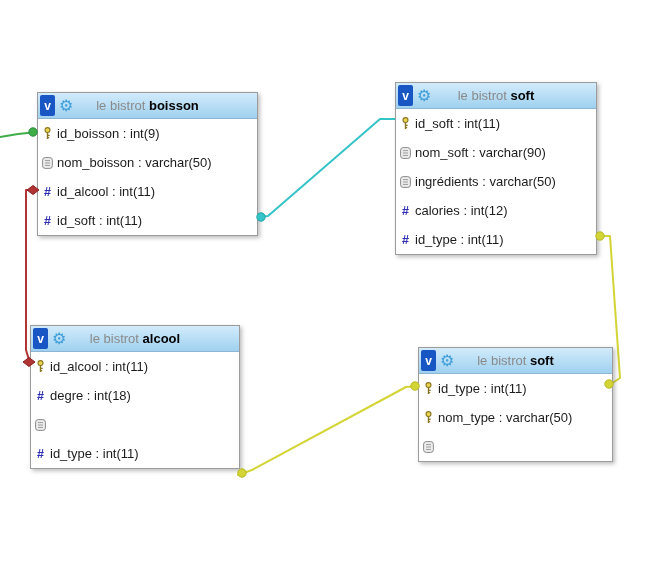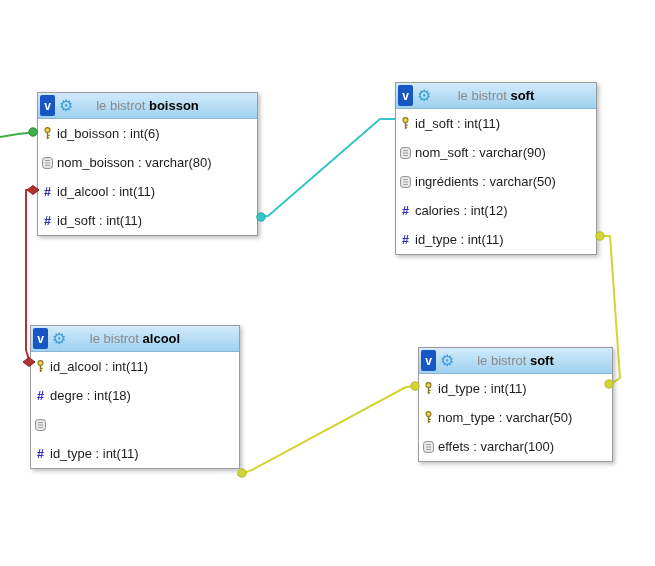--- a/index.html
+++ b/index.html
@@ -71,30 +71,30 @@
         <span class="gear">⚙</span>
         <span class="ttl"><span class="pfx">le bistrot </span><b>boisson</b></span>
       </div>
       <div class="row">
         <span class="fi key">
           <svg width="11" height="13" viewBox="0 0 11 13">
             <circle cx="5.5" cy="3.1" r="2.5" fill="#ead64e" stroke="#8a7622" stroke-width="1.1"></circle>
             <path d="M5.5 5.4 V12 M5.5 8.4 h2.2 M5.5 10.6 h1.7" stroke="#8a7622" stroke-width="1.4" fill="none"></path>
           </svg>
         </span>
-        <span class="fieldtext">id_boisson : int(6)</span>
-      </div>
-      <div class="row">
-        <span class="fi text">
-          <svg width="11" height="12" viewBox="0 0 11 12">
-            <rect x="0.6" y="0.6" width="9.8" height="10.8" rx="2.6" fill="#ececec" stroke="#8a8a8a" stroke-width="1"></rect>
-            <path d="M3 3.6 h5 M3 6 h5 M3 8.4 h5" stroke="#9c9c9c" stroke-width="1"></path>
-          </svg>
-        </span>
-        <span class="fieldtext">nom_boisson : varchar(80)</span>
+        <span class="fieldtext">id_boisson : int(9)</span>
+      </div>
+      <div class="row">
+        <span class="fi text">
+          <svg width="11" height="12" viewBox="0 0 11 12">
+            <rect x="0.6" y="0.6" width="9.8" height="10.8" rx="2.6" fill="#ececec" stroke="#8a8a8a" stroke-width="1"></rect>
+            <path d="M3 3.6 h5 M3 6 h5 M3 8.4 h5" stroke="#9c9c9c" stroke-width="1"></path>
+          </svg>
+        </span>
+        <span class="fieldtext">nom_boisson : varchar(50)</span>
       </div>
       <div class="row">
         <span class="fi number">#</span>
         <span class="fieldtext">id_alcool : int(11)</span>
       </div>
       <div class="row">
         <span class="fi number">#</span>
         <span class="fieldtext">id_soft : int(11)</span>
       </div>
     </section>
@@ -196,21 +196,20 @@
         </span>
         <span class="fieldtext">nom_type : varchar(50)</span>
       </div>
       <div class="row">
         <span class="fi text">
           <svg width="11" height="12" viewBox="0 0 11 12">
             <rect x="0.6" y="0.6" width="9.8" height="10.8" rx="2.6" fill="#ececec" stroke="#8a8a8a" stroke-width="1"></rect>
             <path d="M3 3.6 h5 M3 6 h5 M3 8.4 h5" stroke="#9c9c9c" stroke-width="1"></path>
           </svg>
         </span>
-        <span class="fieldtext">effets : varchar(100)</span>
       </div>
     </section>
 
   <svg id="ends" class="layer" width="655" height="566" viewBox="0 0 655 566">
       <circle cx="33" cy="132" r="4.2" fill="#3fae49" stroke="#2e8b3a" stroke-width="1"></circle>
       <polygon points="27,190 33,185.5 39,190 33,194.5" fill="#b13434" stroke="#8b1f1f" stroke-width="1"></polygon>
       <polygon points="23,362 29,357.5 35,362 29,366.5" fill="#b13434" stroke="#8b1f1f" stroke-width="1"></polygon>
       <circle cx="261" cy="217" r="4.2" fill="#35c4c8" stroke="#1fa6aa" stroke-width="1"></circle>
       <circle cx="600" cy="236" r="4.2" fill="#d3d435" stroke="#b9ba22" stroke-width="1"></circle>
       <circle cx="609" cy="384" r="4.2" fill="#d3d435" stroke="#b9ba22" stroke-width="1"></circle>

